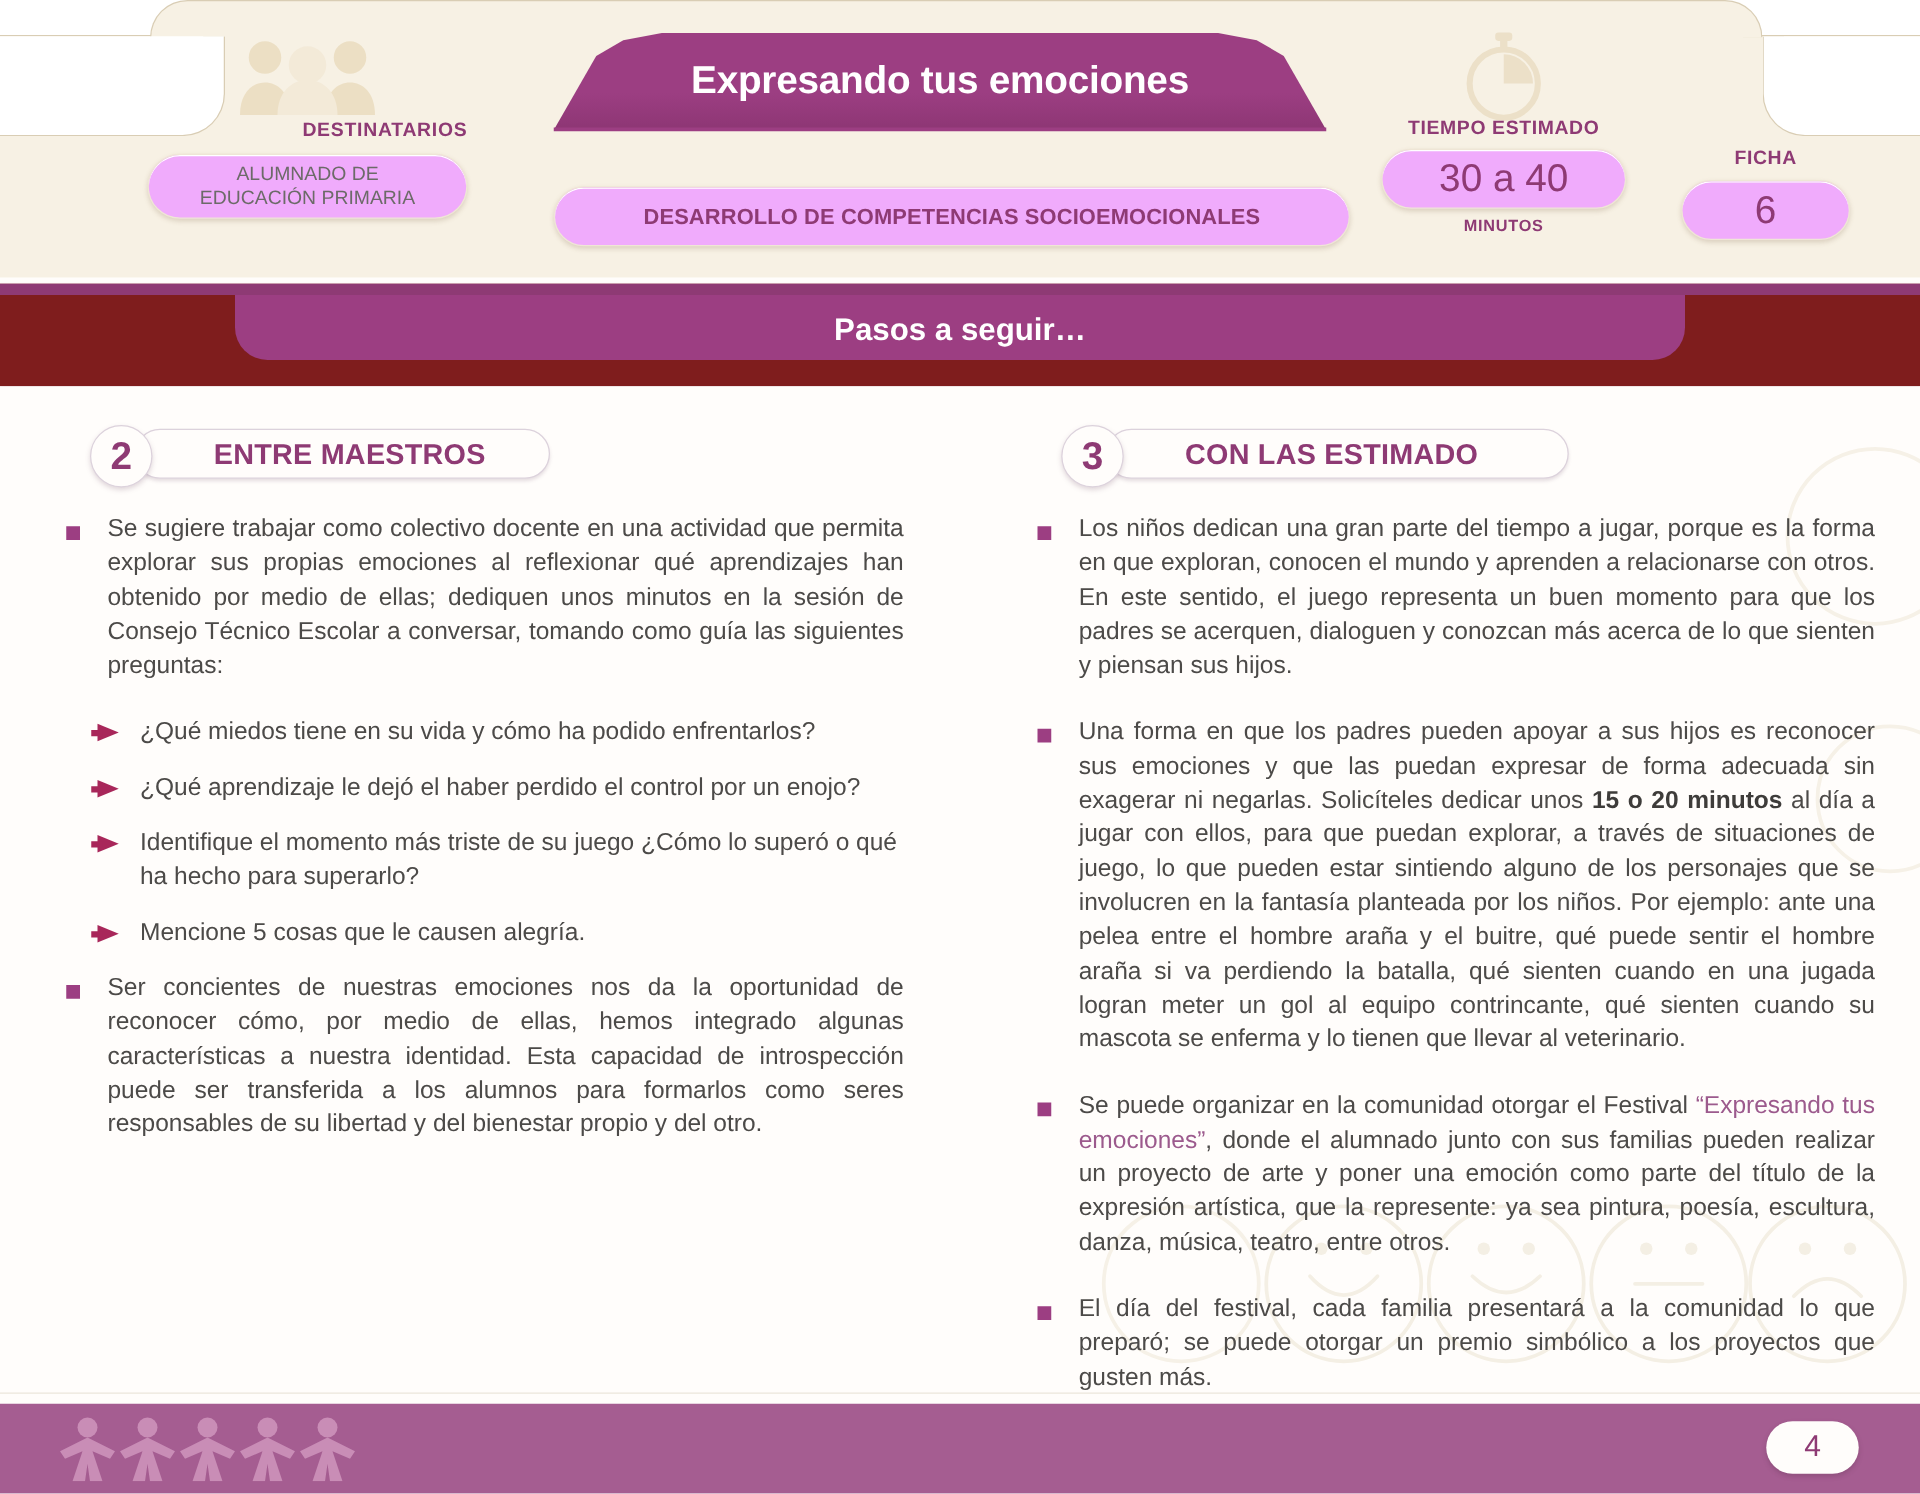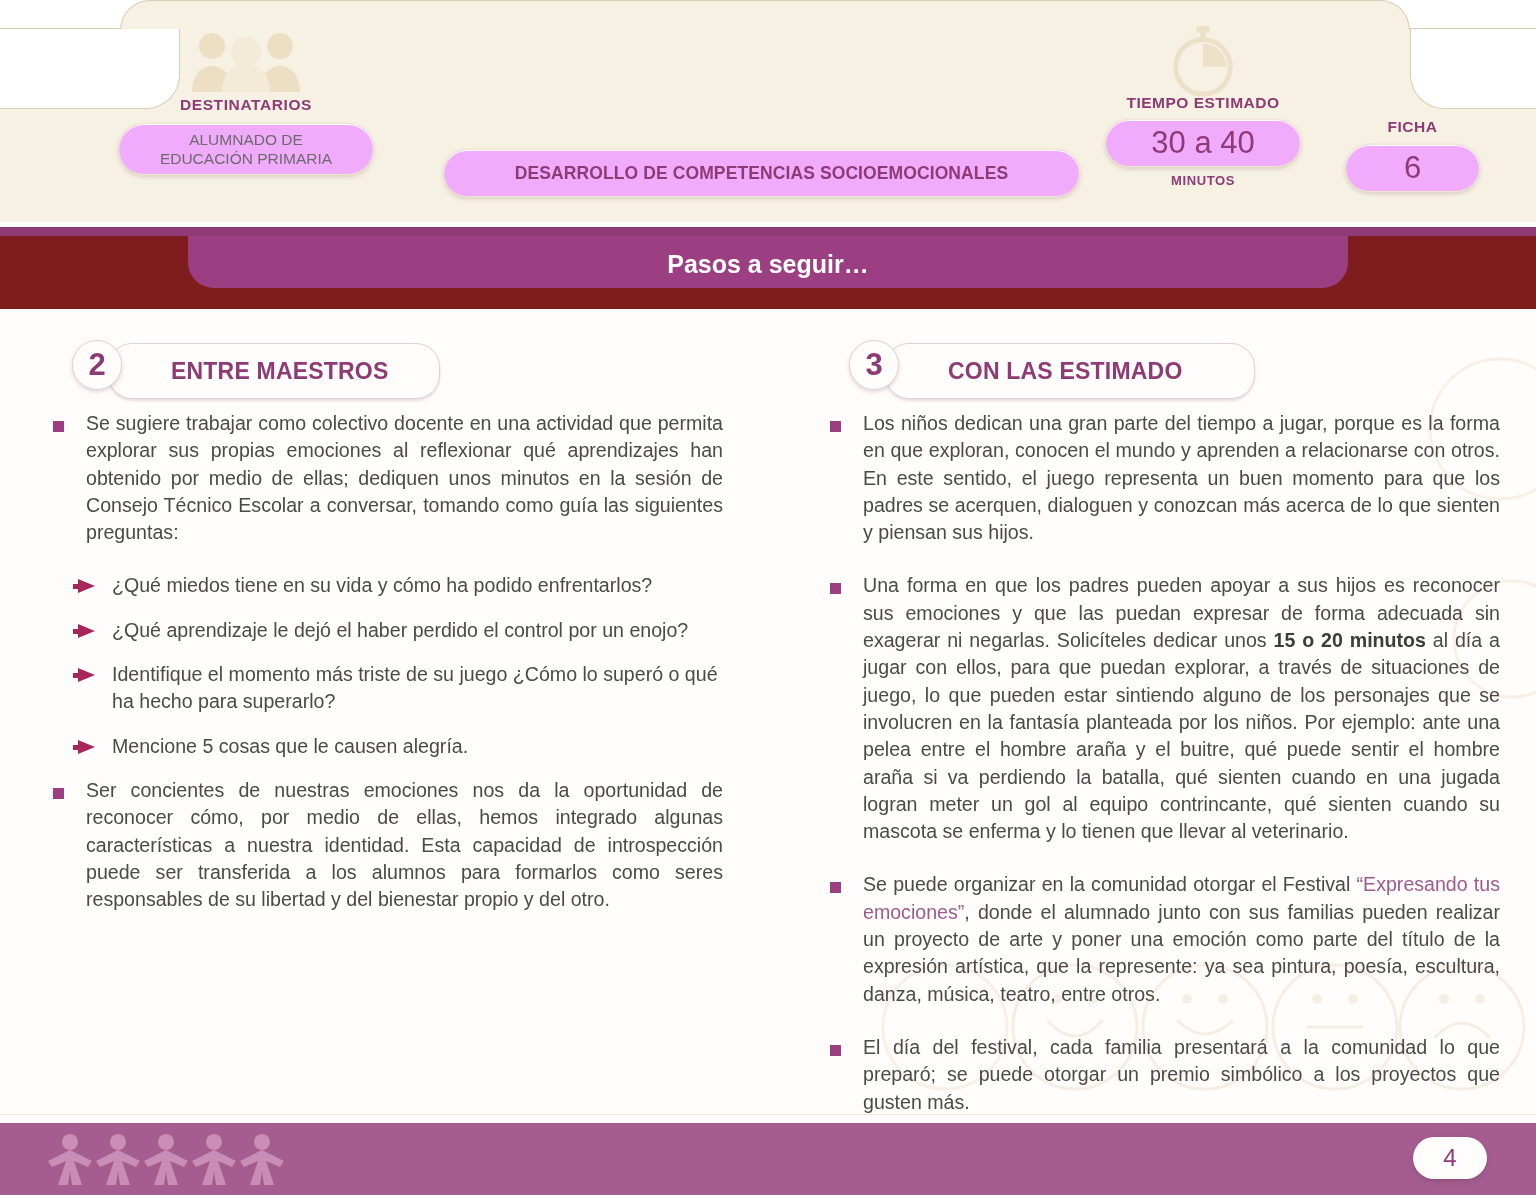--- a/index.html
+++ b/index.html
@@ -72,21 +72,21 @@
     border-left: 1px solid #d9cdb4;
     border-bottom-left-radius: 34px;
   }
 
   
   .destinatarios {
     position: absolute;
     top: 30px;
     left: 118px;
     width: 256px;
-    text-align: center;
+    text-align: right;
   }
   .people-icon { height: 62px; display:block; margin: 0 auto 4px; }
   .dest-label {
     font-size: 15.5px;
     font-weight: bold;
     letter-spacing: 0.6px;
     color: #8e3a74;
   }
   .pill {
     background: #f0abfc;
@@ -247,21 +247,21 @@
   .column { width: 716px; }
 
   .sec-head {
     position: relative;
     height: 48px;
     margin-bottom: 22px;
   }
   .sec-bar {
     position: absolute;
     left: 72px; top: 3px;
-    width: 332px; height: 56px;
+    width: 332px; height: 40px;
     background: #fffdfb;
     border: 1.6px solid #dcd2dc;
     border-radius: 24px;
     box-shadow: 0 2px 3px rgba(130,100,125,.2);
     display: flex; align-items: center;
     padding-left: 62px;
   }
   .sec-bar-wide { width: 370px; }
   .sec-title {
     color: #8e3a74;
@@ -381,20 +381,25 @@
         <circle cx="60" cy="22" r="15" fill="#f3ead8"></circle>
         <path d="M36 62 C36 44 47 34 60 34 C73 34 84 44 84 62 Z" fill="#f3ead8"></path>
       </svg>
       <div class="dest-label">DESTINATARIOS</div>
       <div class="pill dest-pill">
         <span>ALUMNADO DE</span>
         <span>EDUCACIÓN PRIMARIA</span>
       </div>
     </div>
 
+    <div class="title-tab">
+      <div class="title-tab-shape"></div>
+      <div class="title-tab-underline"></div>
+      <div class="title-text">Expresando tus emociones</div>
+    </div>
 
     <div class="pill subject-pill">DESARROLLO DE COMPETENCIAS SOCIOEMOCIONALES</div>
 
     <div class="tiempo">
       <svg class="timer-icon" viewBox="0 0 80 80">
         <rect x="33" y="4" width="14" height="7" rx="2.5" fill="#ece0c8"></rect>
         <rect x="37" y="9" width="6" height="8" fill="#ece0c8"></rect>
         <circle cx="40" cy="46" r="28" fill="none" stroke="#ece0c8" stroke-width="5"></circle>
         <path d="M40 46 L40 22 A24 24 0 0 1 64 46 Z" fill="#ece0c8"></path>
       </svg>

